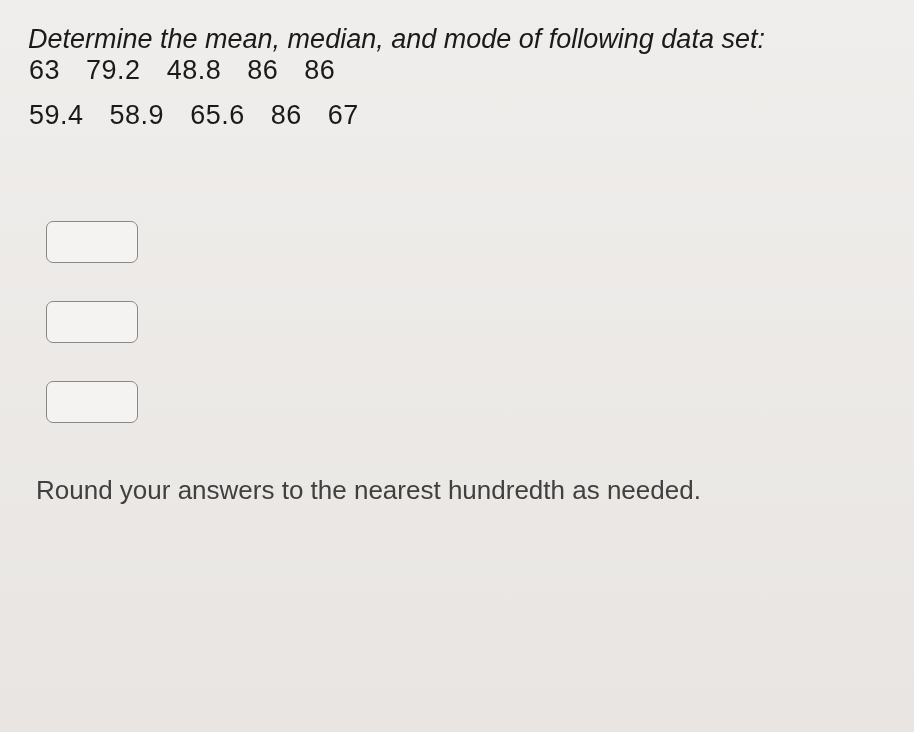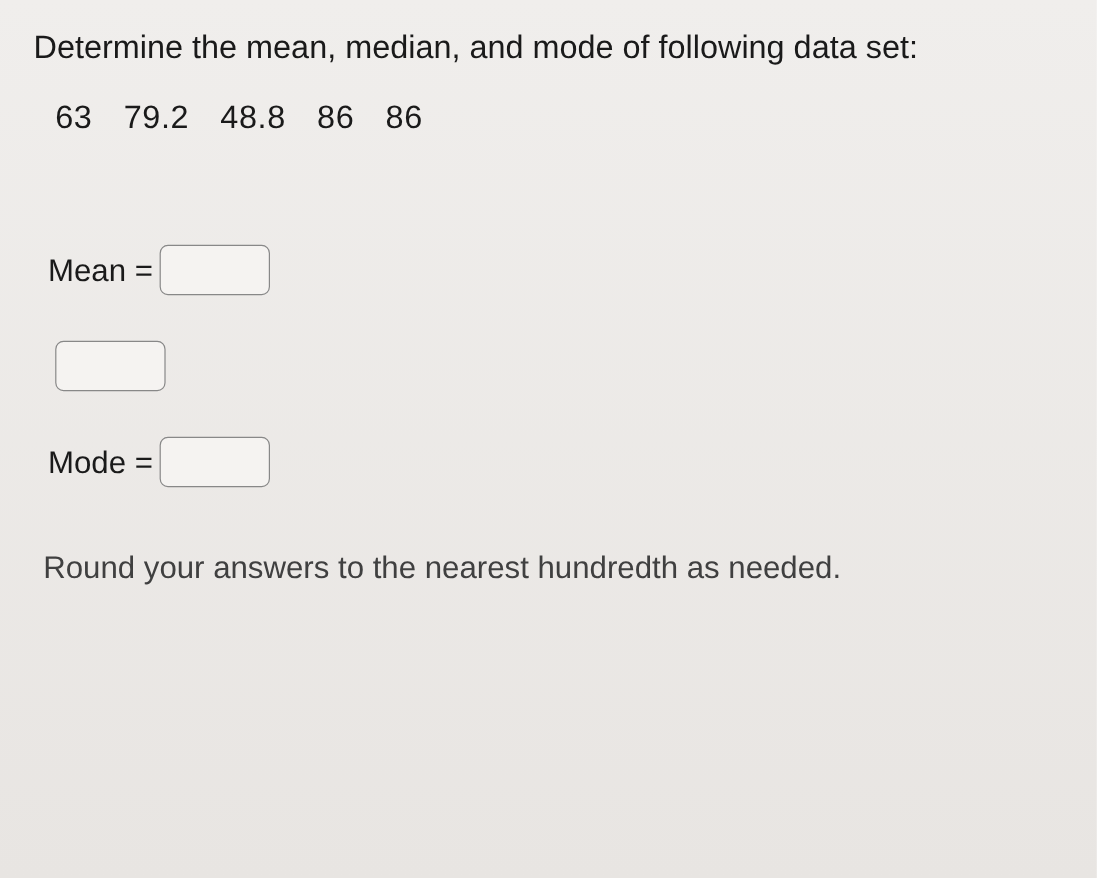--- a/index.html
+++ b/index.html
@@ -12,25 +12,25 @@
       height: 732px;
       background: linear-gradient(to bottom, #f0eeec 0%, #e8e5e2 100%);
       font-family: -apple-system, BlinkMacSystemFont, "Segoe UI", Arial, sans-serif;
       color: #2a2a2a;
       padding: 24px 28px;
       position: relative;
     }
     .question-text {
       font-size: 27px;
       font-weight: 400;
-      margin-bottom: 28px;
       color: #1a1a1a;
+      font-style: italic;
     }
     .data-rows {
-      margin-left: 18px;
+      margin-left: 1px;
       margin-bottom: 90px;
     }
     .data-row {
       font-size: 27px;
       font-weight: 400;
       color: #1a1a1a;
       margin-bottom: 14px;
       letter-spacing: 0.5px;
     }
     .data-row span {
@@ -72,29 +72,34 @@
 <div class="question-text">Determine the mean, median, and mode of following data set:</div>
 
 <div class="data-rows">
   <div class="data-row">
     <span>63</span>
     <span>79.2</span>
     <span>48.8</span>
     <span>86</span>
     <span>86</span>
   </div>
+  <div class="data-row">
+    <span>59.4</span>
+    <span>58.9</span>
+    <span>65.6</span>
+    <span>86</span>
+    <span>67</span>
+  </div>
 </div>
 
 <div class="answer-group">
-  <span class="answer-label">Mean =</span>
   <input type="text" class="answer-input" value="" style="">
 </div>
 
 <div class="answer-group">
   <input type="text" class="answer-input" value="" style="">
 </div>
 
 <div class="answer-group">
-  <span class="answer-label">Mode =</span>
   <input type="text" class="answer-input" value="" style="">
 </div>
 
 <div class="instruction-text">Round your answers to the nearest hundredth as needed.</div>
 
 </body></html>

